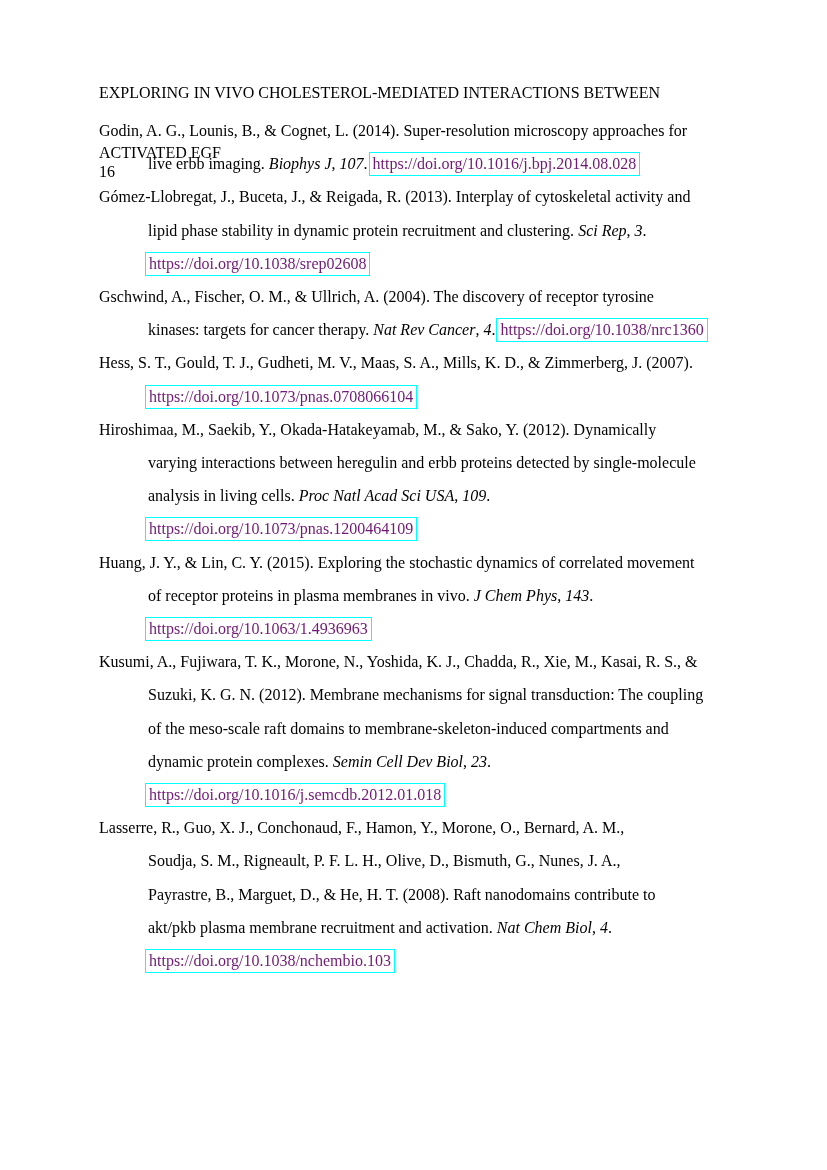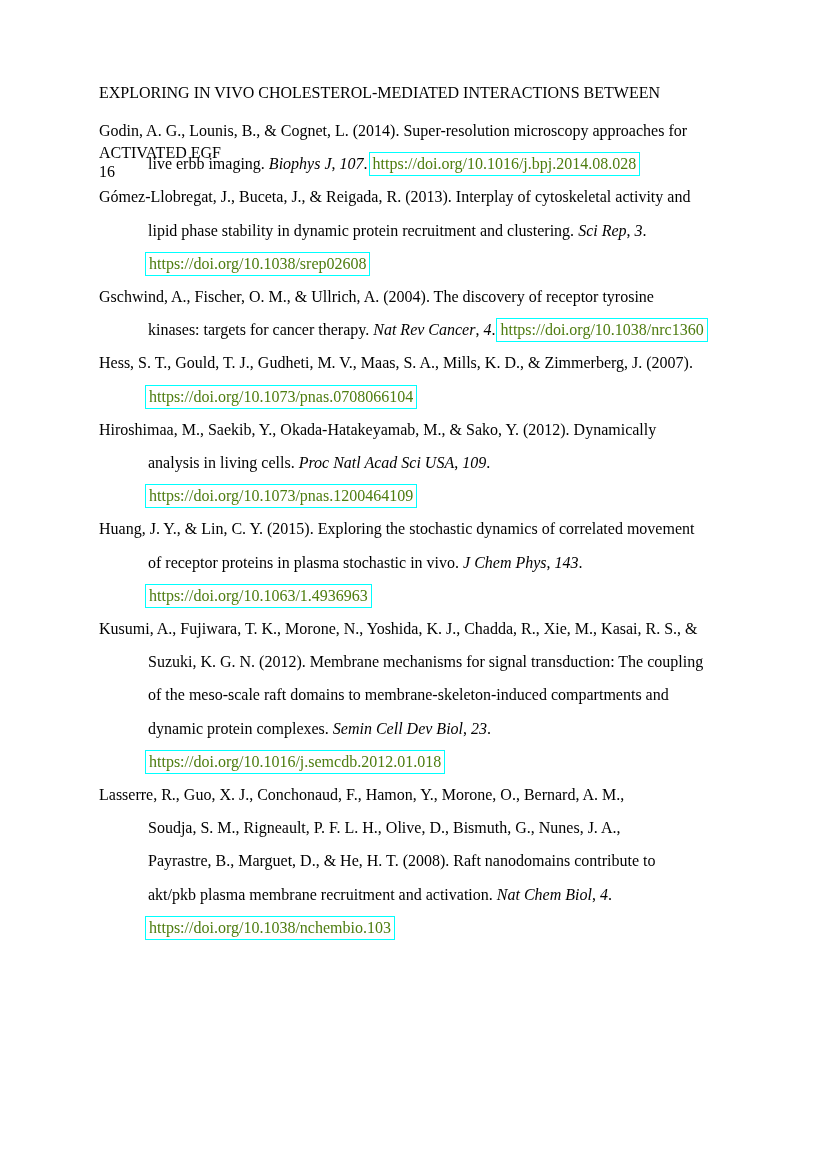--- a/index.html
+++ b/index.html
@@ -44,21 +44,21 @@
   .ref-line.indent {
     padding-left: 49px;
   }
   .journal {
     font-style: italic;
   }
   .doi-link {
     border: 1px solid #00ffff;
     padding: 2px 3px 3px 3px;
     margin-left: -3px;
-    color: #4d7c0f;
+    color: #701a75;
     text-decoration: none;
     cursor: pointer;
   }
 </style>
 </head>
 <body>
 
 <div class="page">
   <div class="running-head">
     <div class="head-line1">EXPLORING IN VIVO CHOLESTEROL-MEDIATED INTERACTIONS BETWEEN</div>
@@ -81,26 +81,27 @@
       <div class="reference">
         <div class="ref-line"><span>Gschwind, A., Fischer, O. M., &amp; Ullrich, A. (2004). The discovery of receptor tyrosine</span></div>
         <div class="ref-line indent"><span>kinases: targets for cancer therapy. </span><span class="journal">Nat Rev Cancer</span><span>, </span><span class="journal">4</span><span>. </span><span class="doi-link">https://doi.org/10.1038/nrc1360</span></div>
       </div>
       <div class="reference">
         <div class="ref-line"><span>Hess, S. T., Gould, T. J., Gudheti, M. V., Maas, S. A., Mills, K. D., &amp; Zimmerberg, J. (2007).</span></div>
         <div class="ref-line indent"><span class="doi-link">https://doi.org/10.1073/pnas.0708066104</span></div>
       </div>
       <div class="reference">
         <div class="ref-line"><span>Hiroshimaa, M., Saekib, Y., Okada-Hatakeyamab, M., &amp; Sako, Y. (2012). Dynamically</span></div>
+        <div class="ref-line indent"><span>varying interactions between heregulin and erbb proteins detected by single-molecule</span></div>
         <div class="ref-line indent"><span>analysis in living cells. </span><span class="journal">Proc Natl Acad Sci USA</span><span>, </span><span class="journal">109</span><span>.</span></div>
         <div class="ref-line indent"><span class="doi-link">https://doi.org/10.1073/pnas.1200464109</span></div>
       </div>
       <div class="reference">
         <div class="ref-line"><span>Huang, J. Y., &amp; Lin, C. Y. (2015). Exploring the stochastic dynamics of correlated movement</span></div>
-        <div class="ref-line indent"><span>of receptor proteins in plasma stochastic in vivo. </span><span class="journal">J Chem Phys</span><span>, </span><span class="journal">143</span><span>.</span></div>
+        <div class="ref-line indent"><span>of receptor proteins in plasma membranes in vivo. </span><span class="journal">J Chem Phys</span><span>, </span><span class="journal">143</span><span>.</span></div>
         <div class="ref-line indent"><span class="doi-link">https://doi.org/10.1063/1.4936963</span></div>
       </div>
       <div class="reference">
         <div class="ref-line"><span>Kusumi, A., Fujiwara, T. K., Morone, N., Yoshida, K. J., Chadda, R., Xie, M., Kasai, R. S., &amp;</span></div>
         <div class="ref-line indent"><span>Suzuki, K. G. N. (2012). Membrane mechanisms for signal transduction: The coupling</span></div>
         <div class="ref-line indent"><span>of the meso-scale raft domains to membrane-skeleton-induced compartments and</span></div>
         <div class="ref-line indent"><span>dynamic protein complexes. </span><span class="journal">Semin Cell Dev Biol</span><span>, </span><span class="journal">23</span><span>.</span></div>
         <div class="ref-line indent"><span class="doi-link">https://doi.org/10.1016/j.semcdb.2012.01.018</span></div>
       </div>
       <div class="reference">

